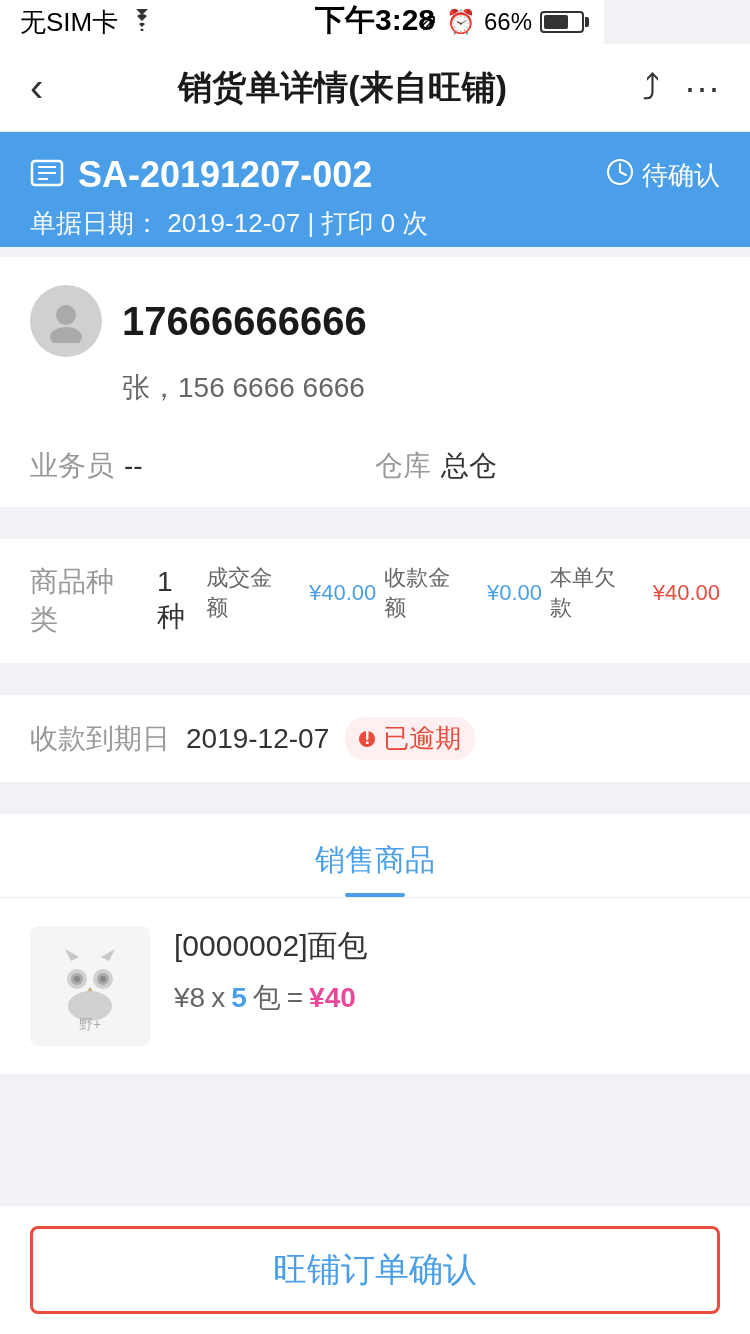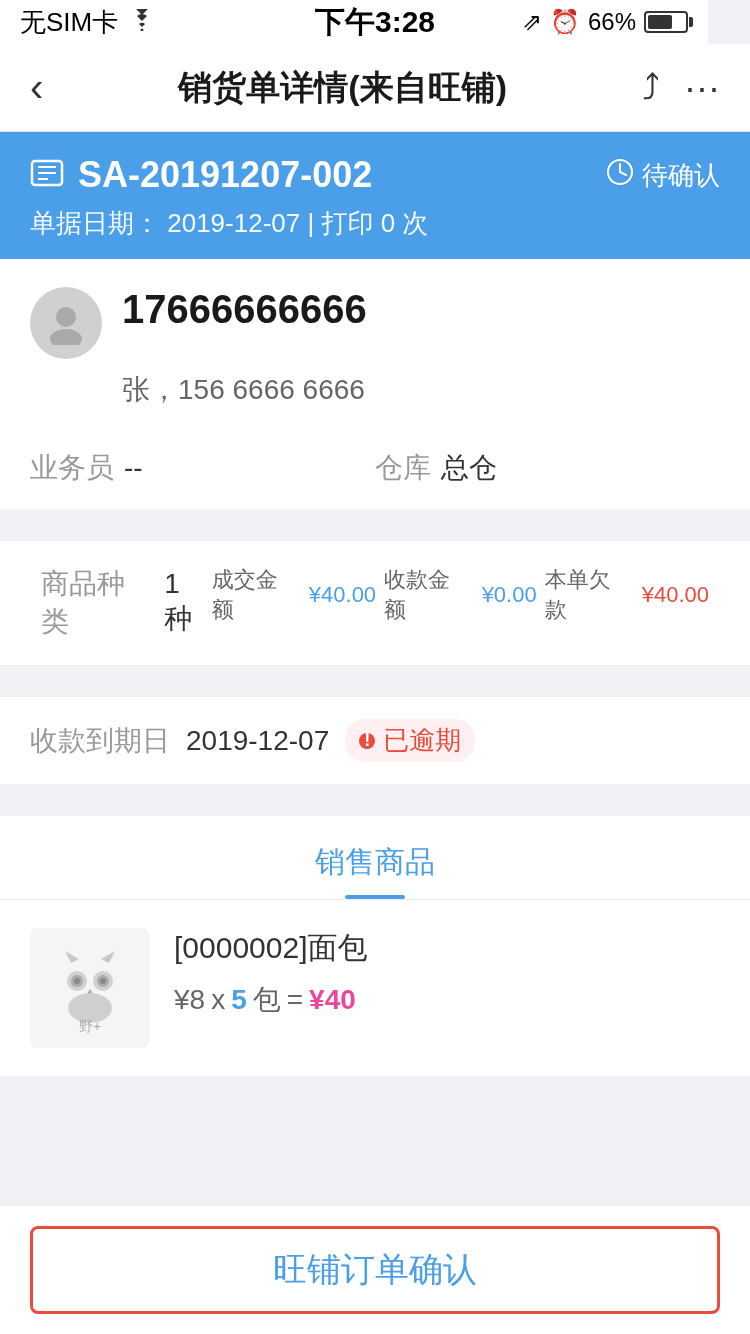--- a/index.html
+++ b/index.html
@@ -7,25 +7,24 @@
     body {
       width: 750px;
       min-height: 1334px;
       background: #f0f2f5;
       font-family: -apple-system, "PingFang SC", "Helvetica Neue", Arial, sans-serif;
       position: relative;
     }
 
     
     .status-bar {
-      width: 708px;
+      width: 604px;
       height: 44px;
       background: #fff;
       display: flex;
-      align-items: center;
       justify-content: space-between;
       padding: 0 20px;
       font-size: 28px;
     }
     .status-bar-left {
       display: flex;
       align-items: center;
       gap: 10px;
       font-size: 26px;
       font-weight: 500;
@@ -99,22 +98,22 @@
     }
     .nav-icon {
       font-size: 36px;
       color: #333;
       cursor: pointer;
     }
 
     
     .order-header-card {
       background: #4a9fe8;
-      padding: 22px 30px 18px;
-      margin-bottom: 0;
+      padding: 22px 30px 6px;
+      margin-bottom: 10px;
     }
     .order-id-row {
       display: flex;
       align-items: center;
       justify-content: space-between;
       margin-bottom: 10px;
     }
     .order-id {
       font-size: 36px;
       font-weight: 700;
@@ -136,21 +135,21 @@
     }
 
     
     .customer-card {
       background: #fff;
       padding: 28px 30px 22px;
       margin-bottom: 16px;
     }
     .customer-main {
       display: flex;
-      align-items: flex-start;
+      align-items: center;
       gap: 20px;
       margin-bottom: 12px;
     }
     .customer-avatar {
       width: 72px;
       height: 72px;
       border-radius: 50%;
       background: #d0d0d0;
       display: flex;
       align-items: center;
@@ -188,21 +187,21 @@
     .meta-label {
       color: #999;
     }
     .meta-value {
       color: #333;
     }
 
     
     .summary-card {
       background: #fff;
-      padding: 24px 41px;
+      padding: 24px 30px;
       margin-bottom: 16px;
       display: flex;
       align-items: flex-start;
       justify-content: space-between;
       gap: 6px;
     }
     .summary-left {
       display: flex;
       align-items: center;
       gap: 16px;

